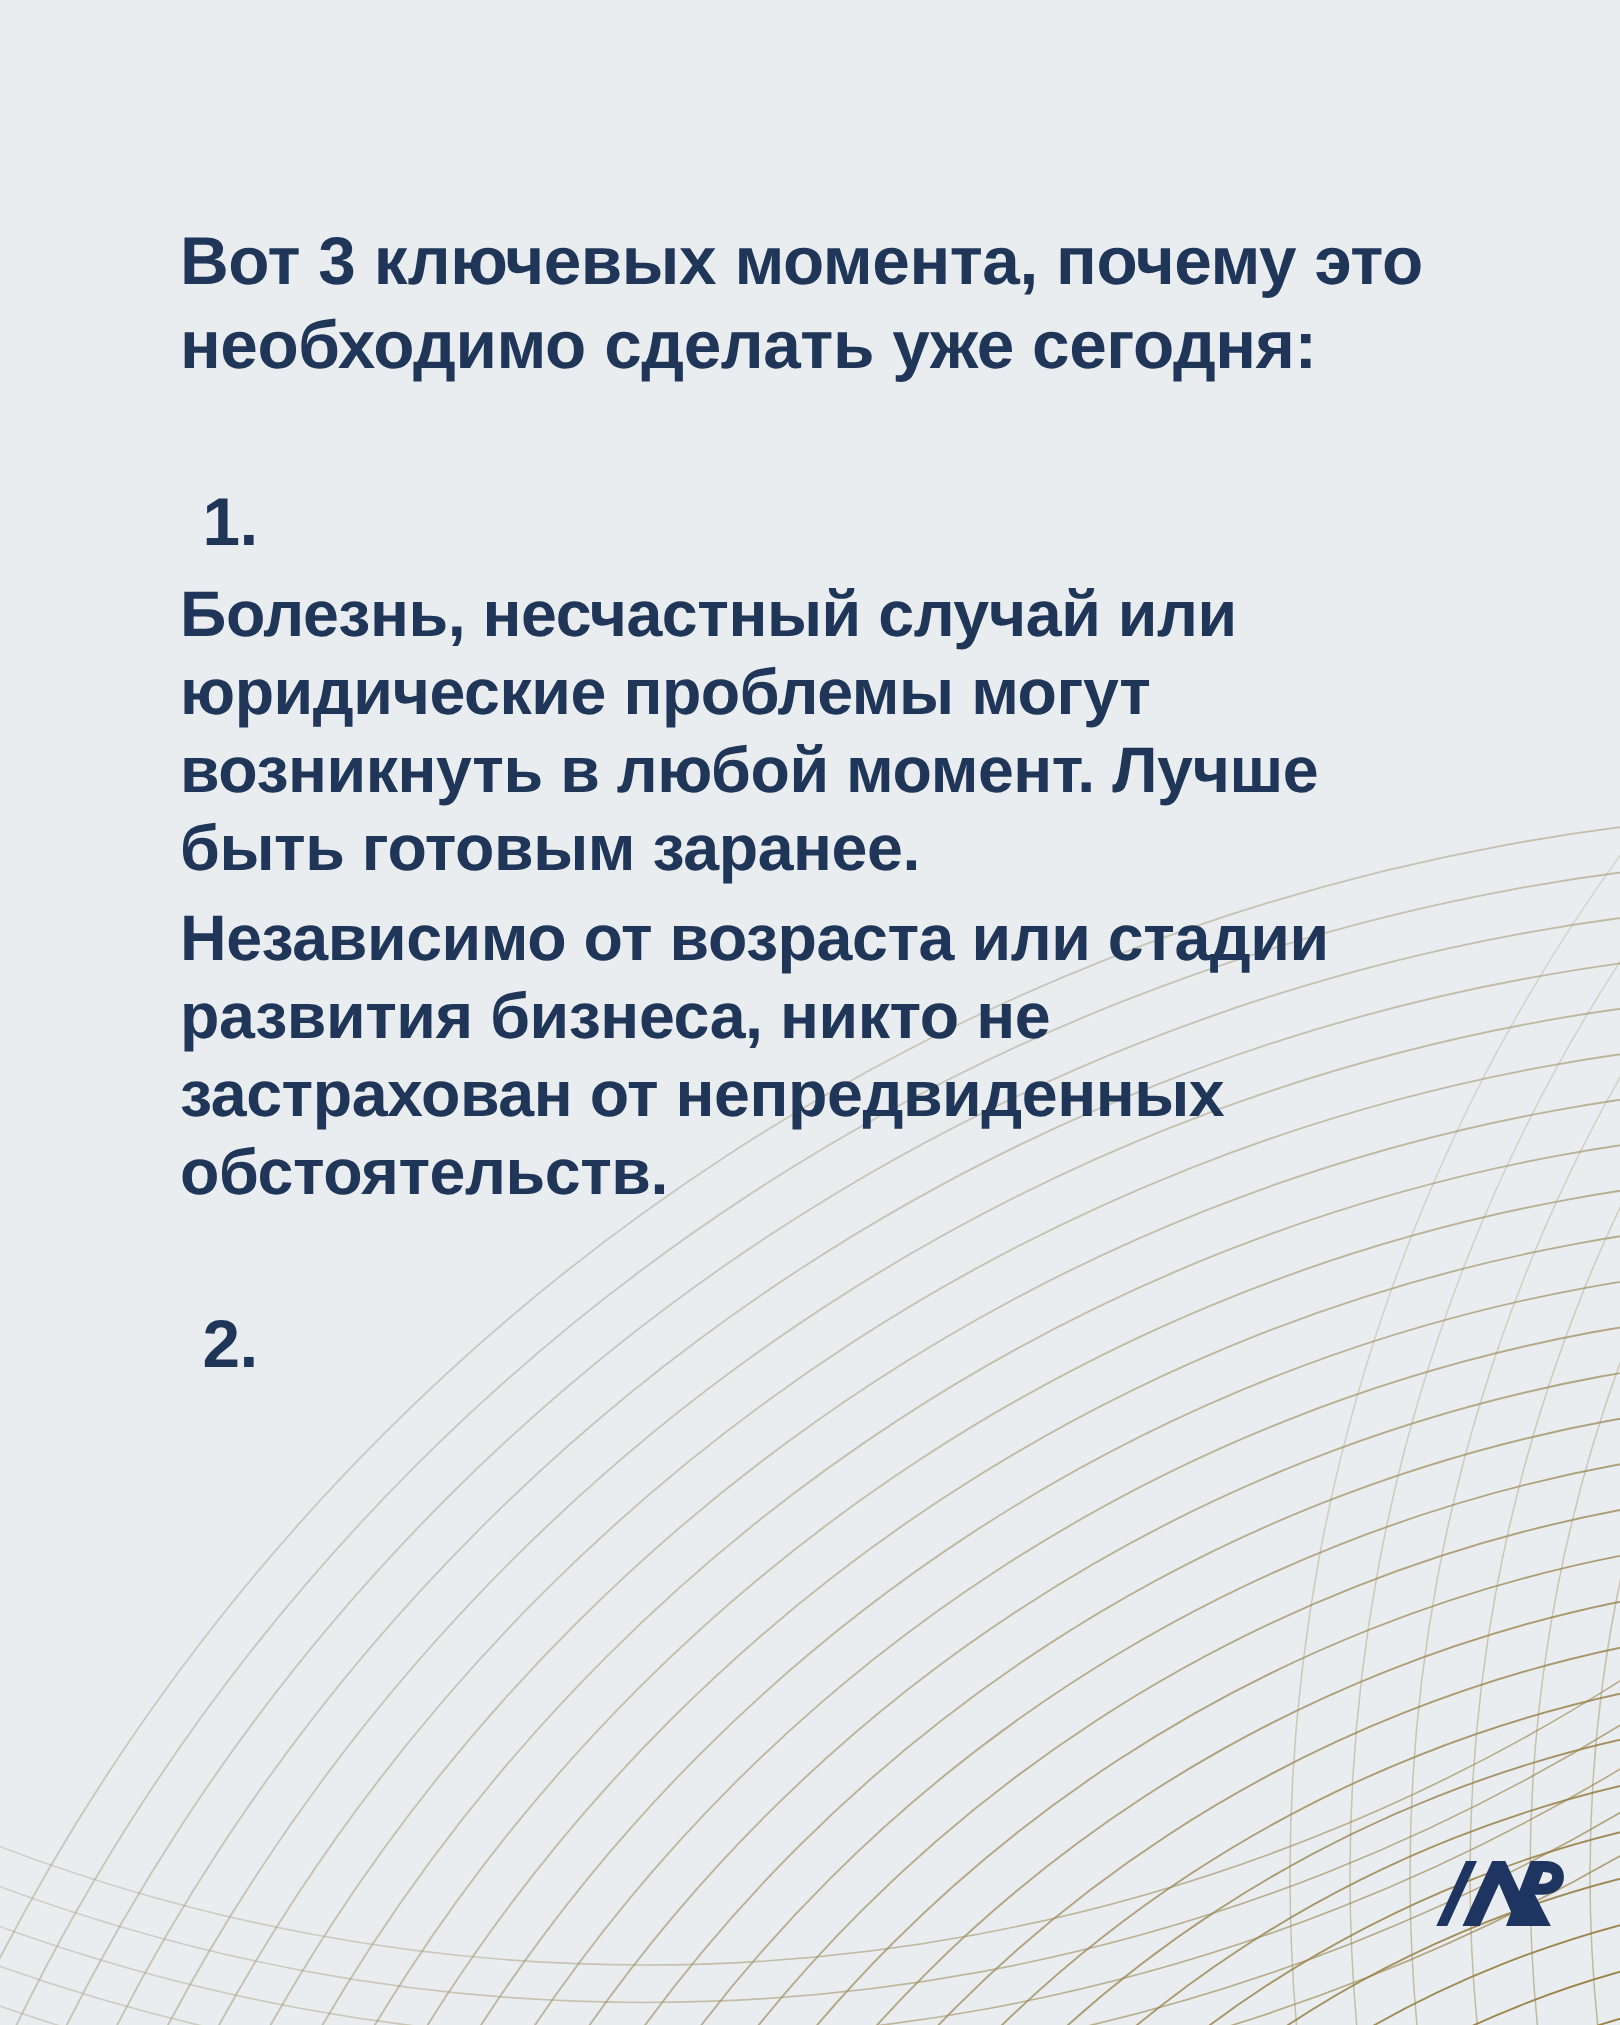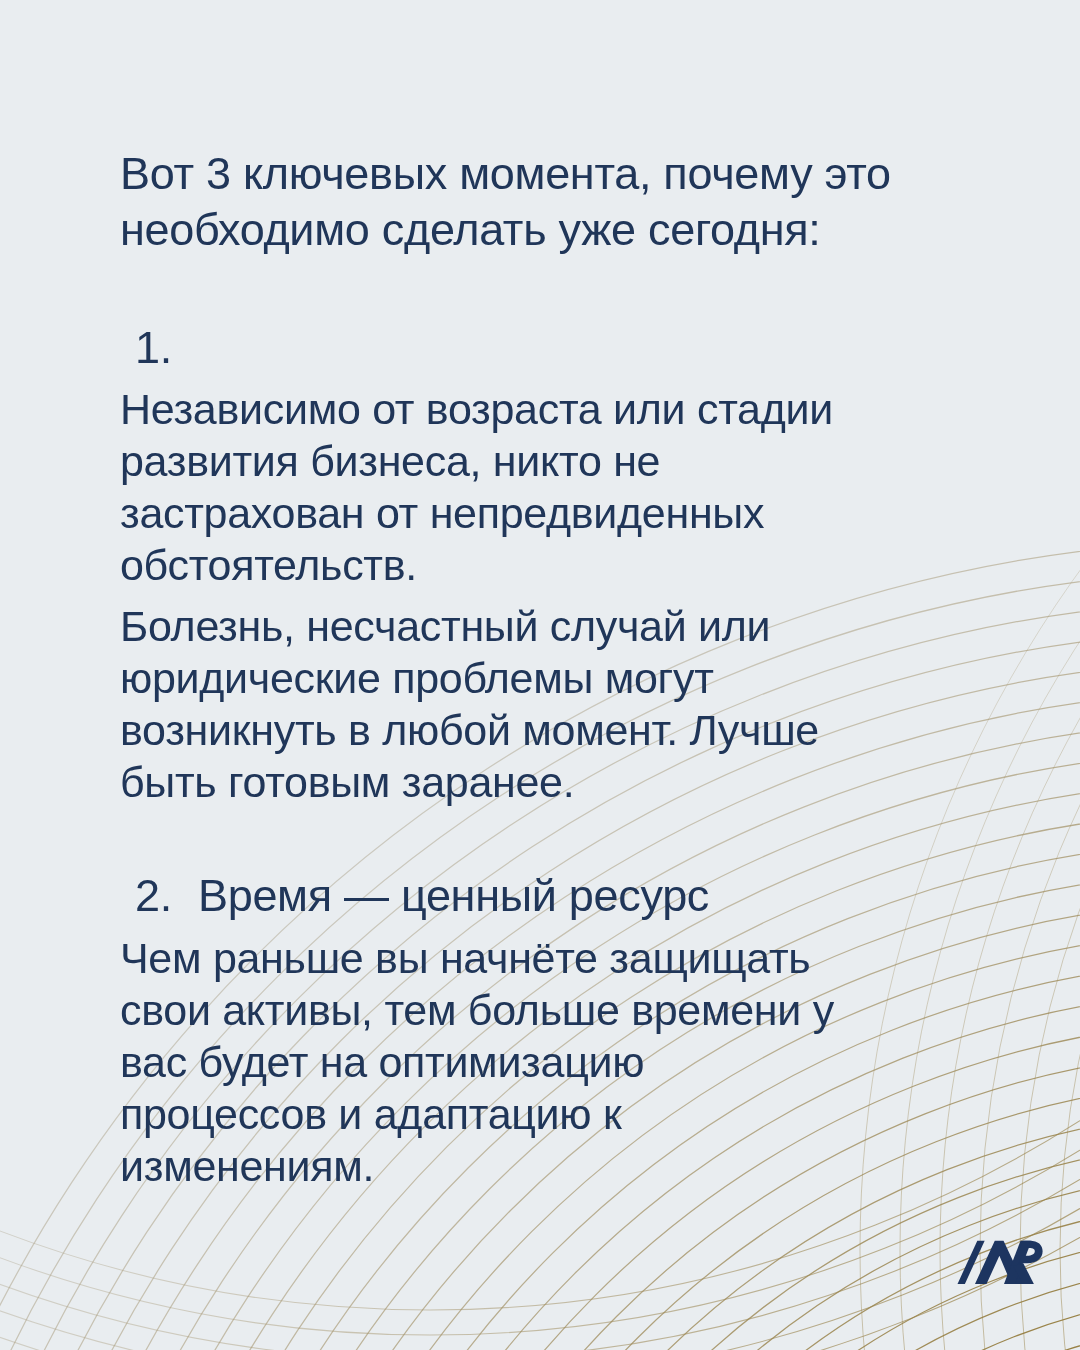--- a/index.html
+++ b/index.html
@@ -25,20 +25,21 @@
     pointer-events:none;
   }
   .arcA{fill:none;stroke:url(#lineGrad);stroke-width:1.25;}
   .arcB{fill:none;stroke:url(#lineGrad);stroke-width:1.1;opacity:.75;}
   .arcC{fill:none;stroke:url(#lineGrad);stroke-width:1.0;opacity:.5;}
   .content{
     position:absolute;
     left:120px;top:146px;width:860px;
     color:var(--text);
     letter-spacing:-0.3px;
+    font-weight:bold;
   }
   .intro{
     font-size:45px;line-height:56px;
     white-space:pre-line;
     margin-bottom:62px;
   }
   .point-title{
     display:flex;align-items:baseline;
     font-size:45px;line-height:55px;
     padding-left:15px;
@@ -116,40 +117,34 @@
 
   <div class="content">
 
     <div class="intro">Вот 3 ключевых момента, почему это
 необходимо сделать уже сегодня:</div>
 
     <div>
       <div class="point-title">
         <span class="point-num">1.</span>
       </div>
+      <div class="para p1b">Болезнь, несчастный случай или
+юридические проблемы могут
+возникнуть в любой момент. Лучше
+быть готовым заранее.</div>
       <div class="para p1a">Независимо от возраста или стадии
 развития бизнеса, никто не
 застрахован от непредвиденных
 обстоятельств.</div>
-      <div class="para p1b">Болезнь, несчастный случай или
-юридические проблемы могут
-возникнуть в любой момент. Лучше
-быть готовым заранее.</div>
     </div>
 
     <div class="point2">
       <div class="point-title">
         <span class="point-num">2.</span>
-        <span>Время — ценный ресурс</span>
       </div>
-      <div class="para p2a">Чем раньше вы начнёте защищать
-свои активы, тем больше времени у
-вас будет на оптимизацию
-процессов и адаптацию к
-изменениям.</div>
     </div>
 
   </div>
 
   <svg class="logo" viewBox="0 0 100 68" xmlns="http://www.w3.org/2000/svg" aria-label="AR">
 
     <path d="M6 60 L27.5 13 L35.5 13 L14 60 Z"></path>
 
     <path d="M25 60 L46.5 13 L56 13 L78 60 L64.5 60 L51.5 29.5 L37.5 60 Z"></path>
 

